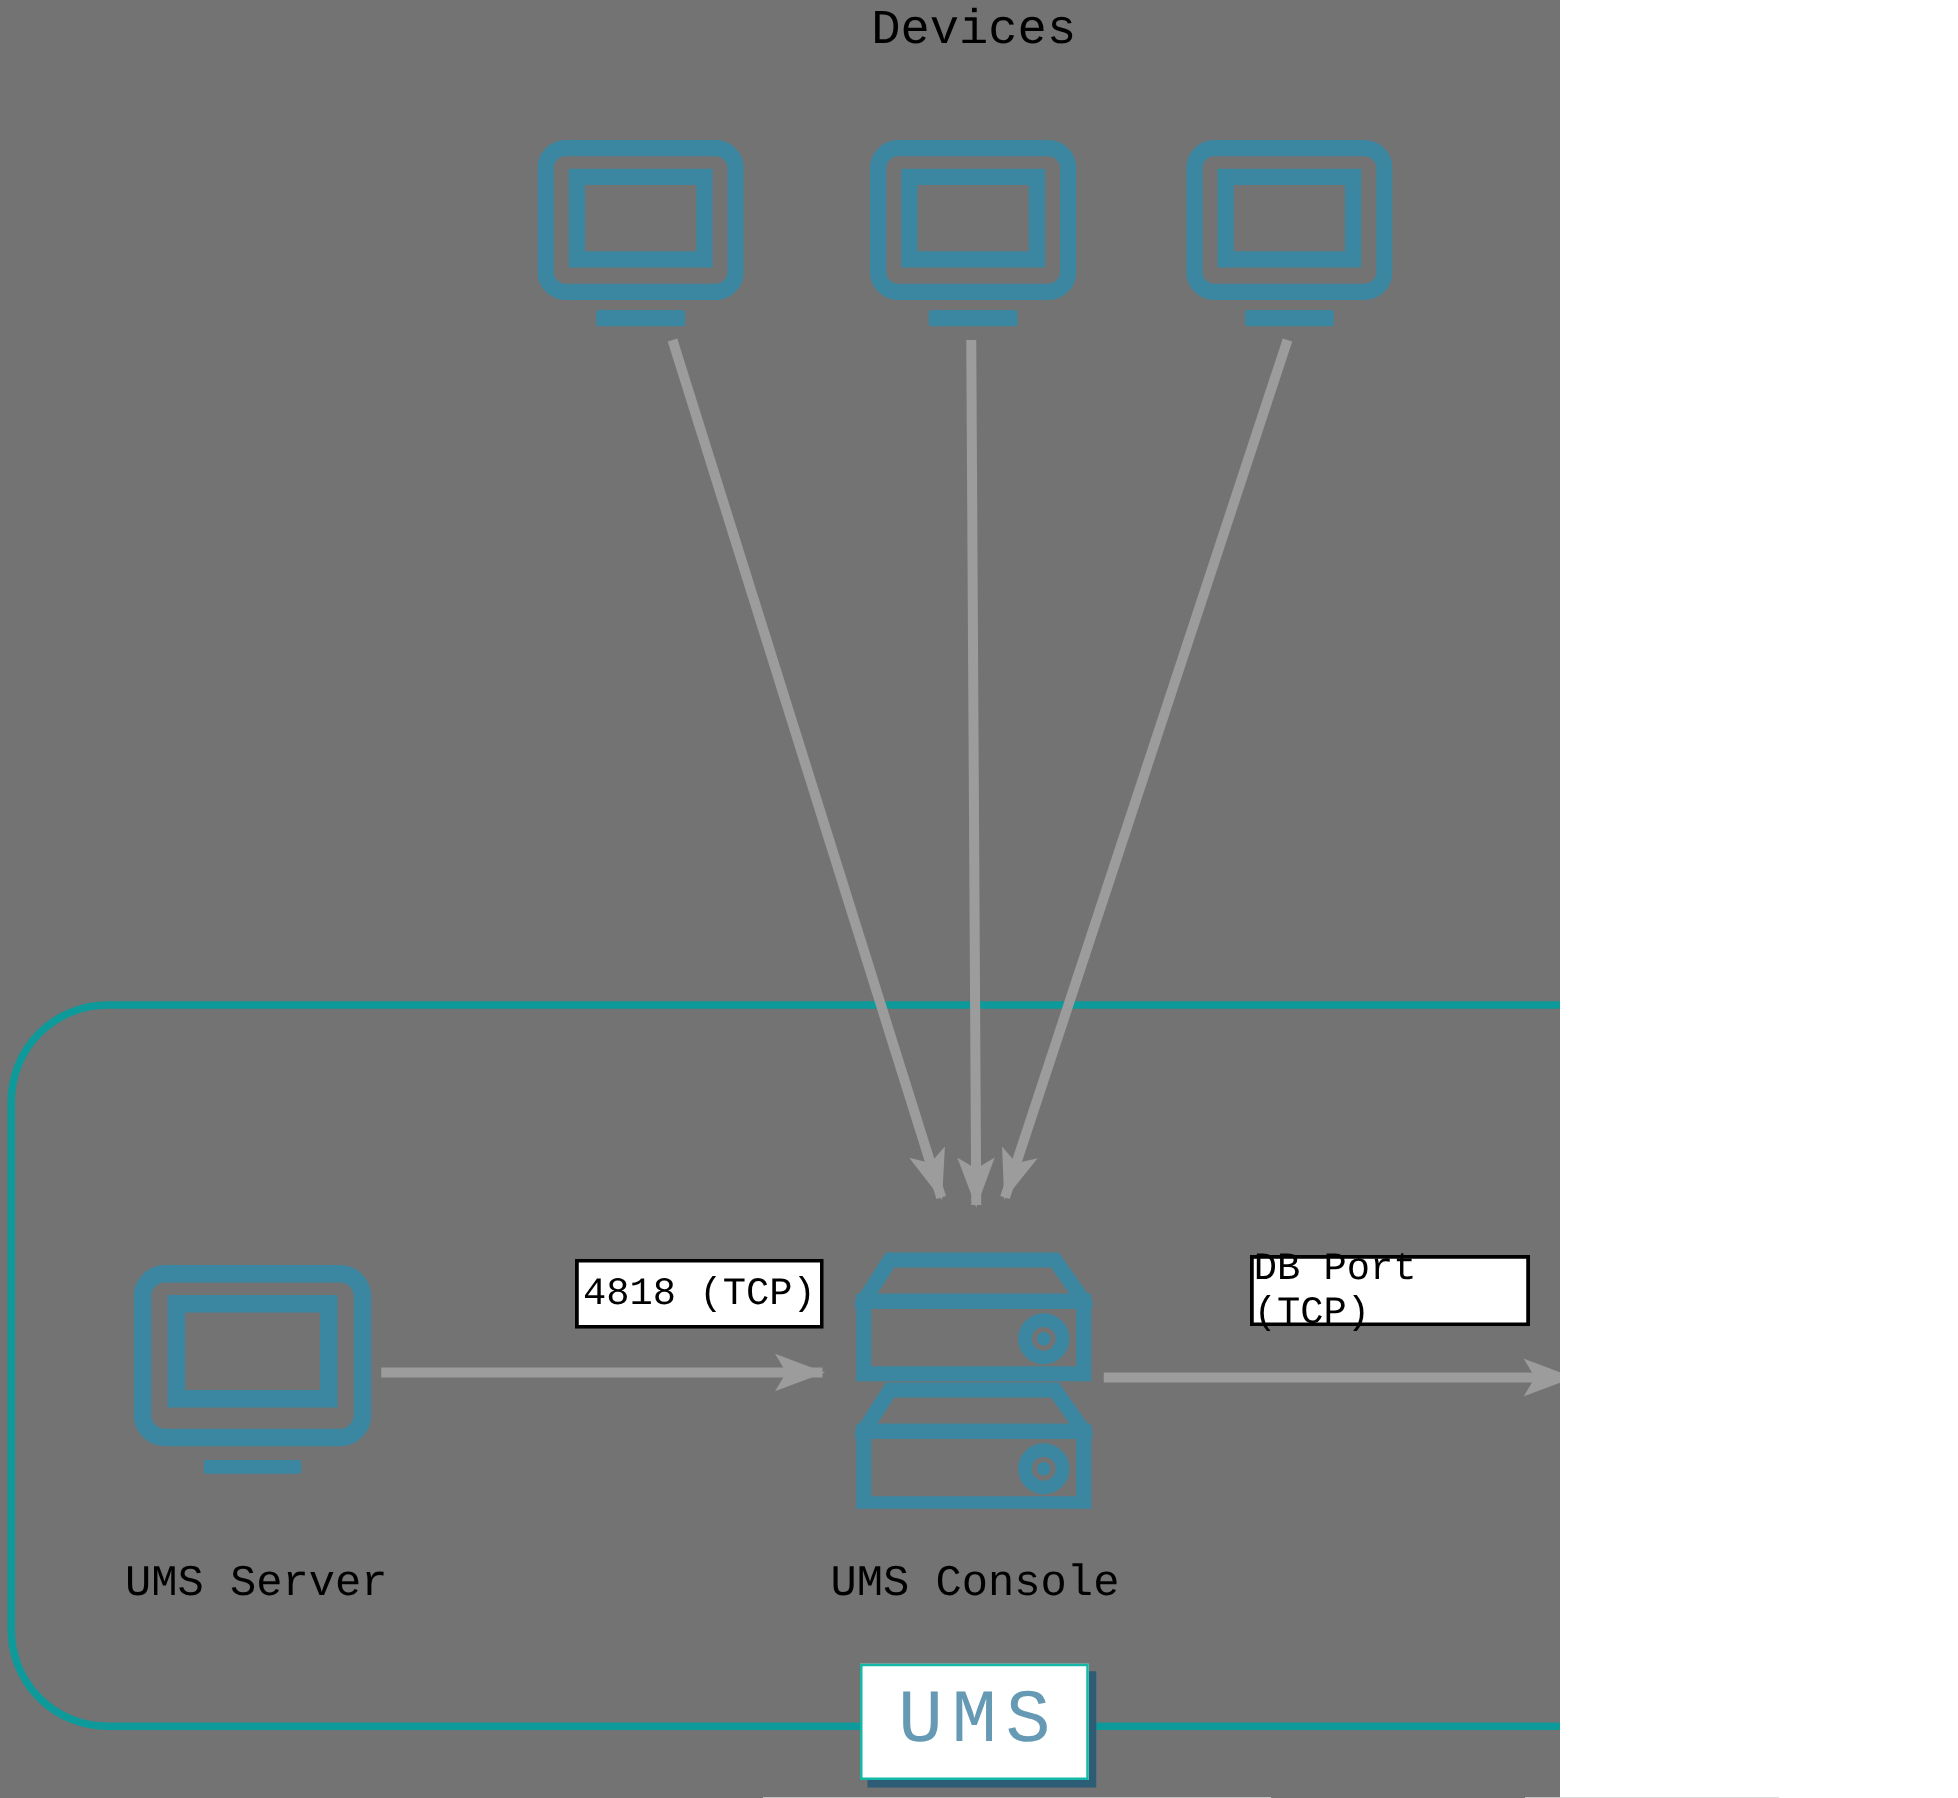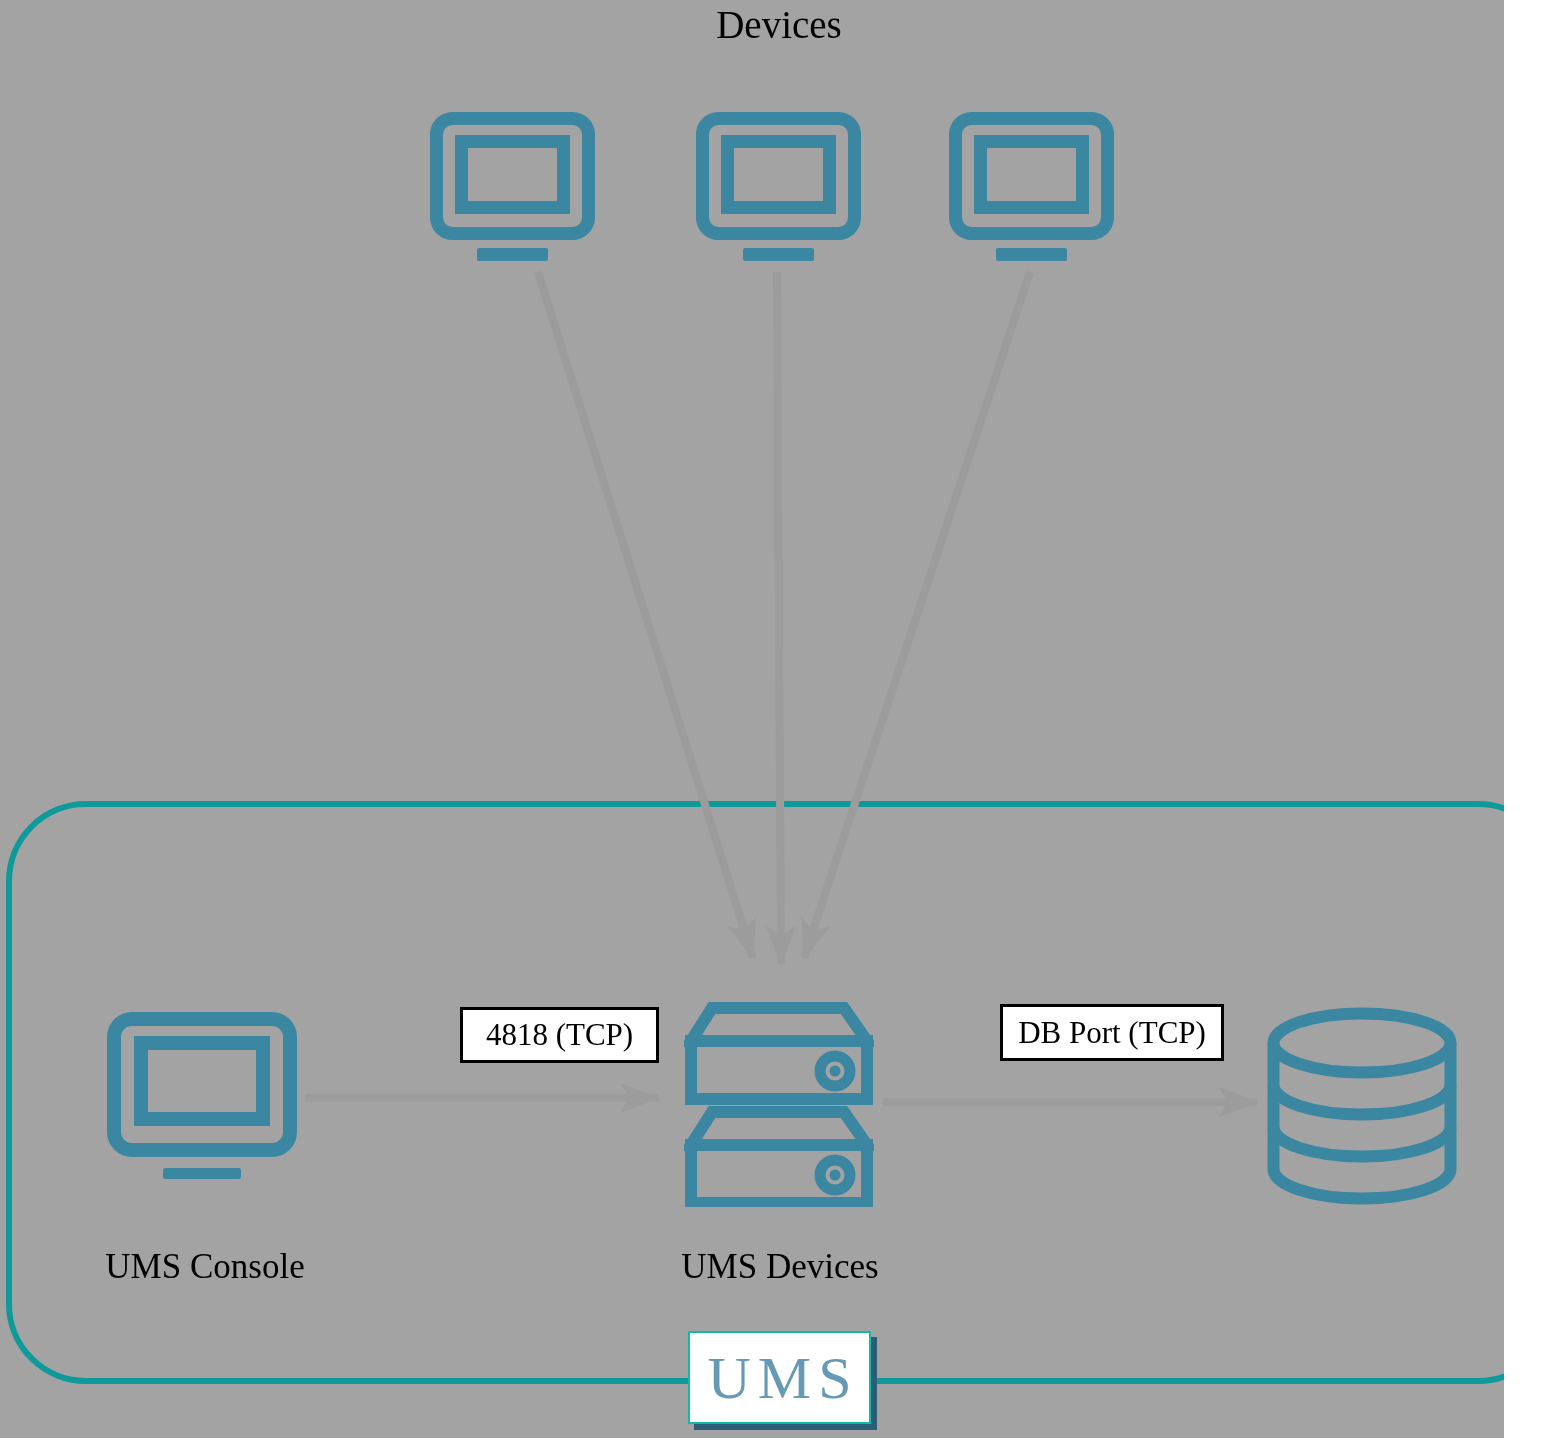--- a/index.html
+++ b/index.html
@@ -1,20 +1,20 @@
 <!DOCTYPE html>
 <html><head>
 <meta charset="utf-8">
 <style>
   html,body{margin:0;padding:0;background:#ffffff;}
   .canvas{
     position:relative;
-    width:1504px;height:1438px;
-    background:#a3a3a3;
-    font-family:Liberation Serif, serif;
+    width:1248px;height:1438px;
+    background:#737373;
+    font-family:Liberation Mono, monospace;
     overflow:hidden;
   }
   .title{
     position:absolute;
     left:604px;top:2px;width:350px;
     text-align:center;
     font-size:39px;color:#000000;
   }
   .boundary{
     position:absolute;
@@ -128,20 +128,20 @@
     </g>
   </svg>
 
   <div class="port-box" style="left:460px;top:1007px;width:199px;height:56px;">
     <span>4818 (TCP)</span>
   </div>
   <div class="port-box" style="left:1000px;top:1004px;width:224px;height:57px;">
     <span>DB Port (TCP)</span>
   </div>
 
-  <div class="node-label" style="left:45px;top:1247px;">UMS Console</div>
-  <div class="node-label" style="left:620px;top:1247px;">UMS Devices</div>
+  <div class="node-label" style="left:45px;top:1247px;">UMS Server</div>
+  <div class="node-label" style="left:620px;top:1247px;">UMS Console</div>
 
   <div class="logo-box">
     <span class="logo-text">UMS</span>
   </div>
 
 </div>
 
 </body></html>

